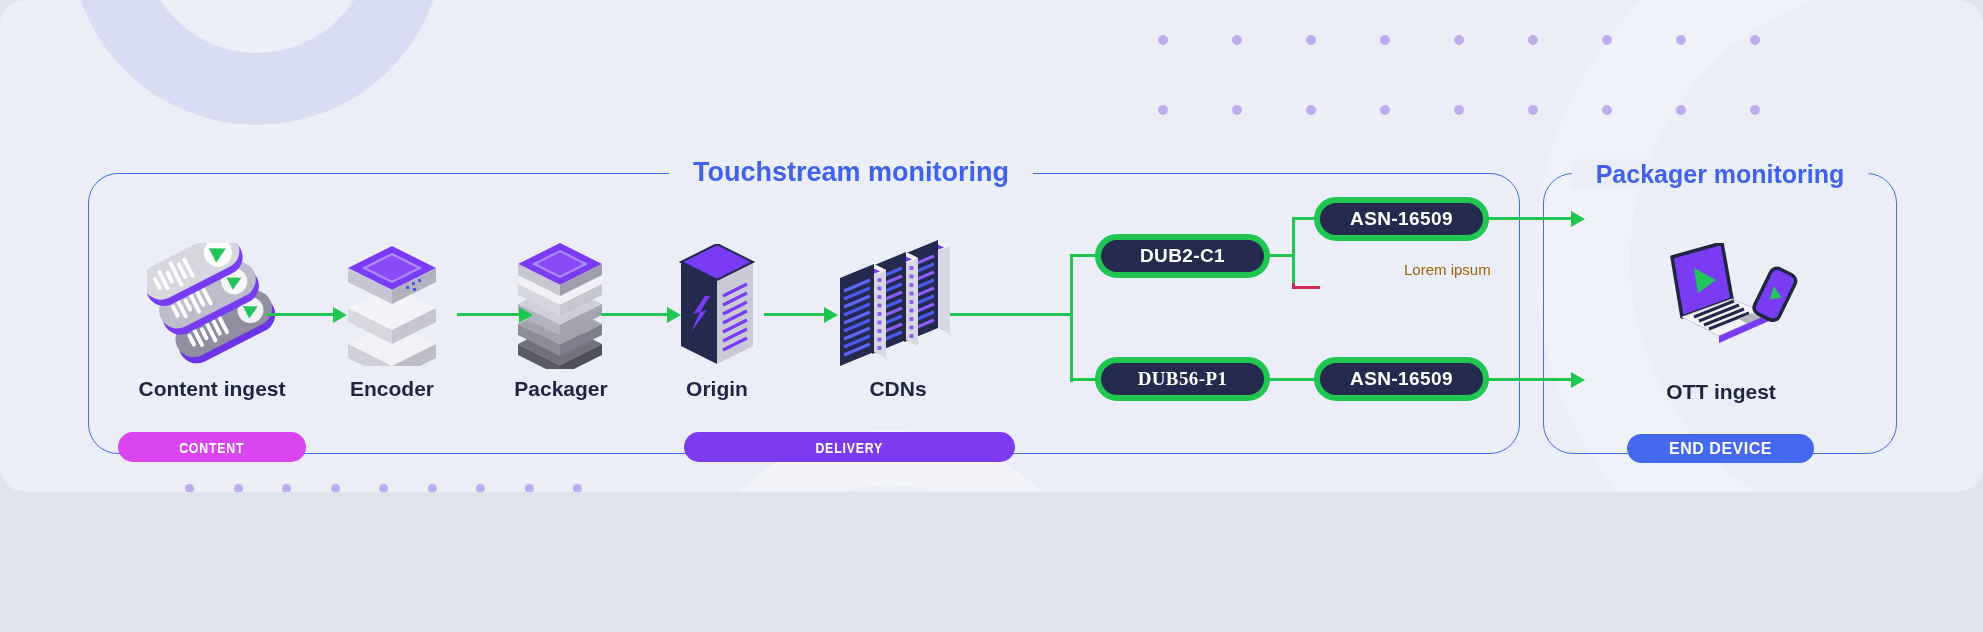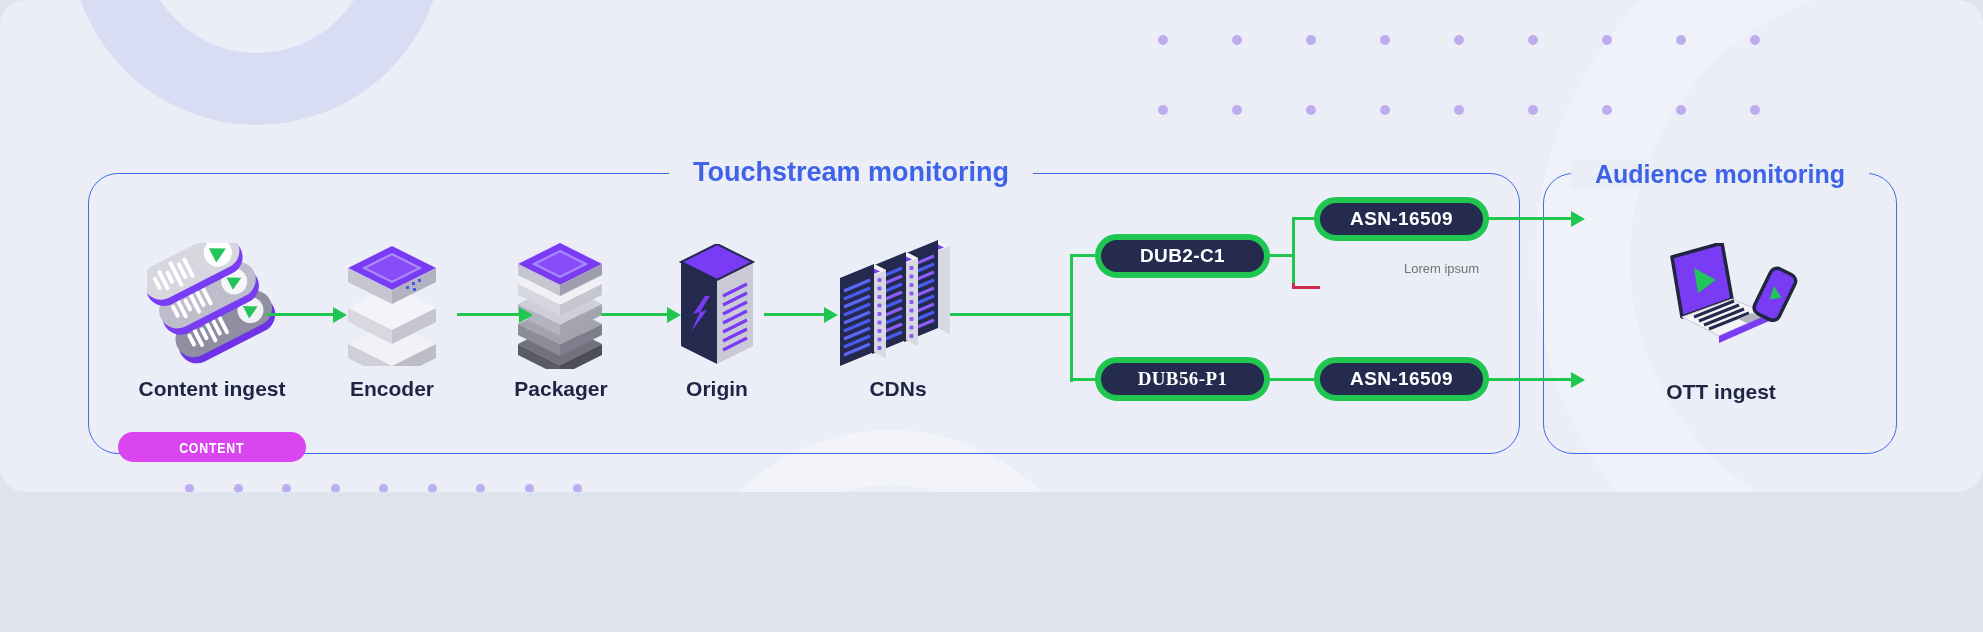--- a/index.html
+++ b/index.html
@@ -29,21 +29,21 @@
   .h{height:3px;} .v{width:3px;}
   .h.red,.v.red{background:#CE2950;}
   .ah{position:absolute;z-index:2;width:0;height:0;border-top:8px solid transparent;
       border-bottom:8px solid transparent;border-left:14px solid #1FC750;}
   
   .pill{position:absolute;z-index:3;width:175px;height:44px;box-sizing:border-box;
         border:6px solid #1FC750;border-radius:22px;background:#242B4F;display:flex;
         align-items:center;justify-content:center;color:#fff;font-weight:bold;
         font-size:19px;letter-spacing:.4px;}
   .pill.alert{border-color:#CE2950;}
-  .annotation{position:absolute;z-index:6;font-size:13px;color:#737373;white-space:nowrap;}
+  .annotation{position:absolute;z-index:6;font-size:15px;color:#a16207;white-space:nowrap;}
   
   .bar{position:absolute;height:30px;border-radius:15px;display:flex;align-items:center;
        justify-content:center;color:#fff;font-weight:bold;font-size:15px;letter-spacing:1px;}
   .bar span{display:inline-block;transform:scaleX(.82);}
   .bar.prep{left:290px;top:432px;width:408px;background:#A9A7B8;z-index:3;}
   .bar.deliv{left:684px;top:432px;width:331px;background:#7C3BF0;z-index:4;}
   .bar.content{left:118px;top:432px;width:188px;background:#d946ef;z-index:5;}
   .bar.end{left:1627px;top:434px;width:187px;height:29px;background:#4468EE;z-index:4;font-size:16px;letter-spacing:.5px;}
   .bar.end span{transform:none;}
   .ott-label{position:absolute;z-index:2;transform:translateX(-50%);font-weight:bold;
@@ -103,21 +103,21 @@
       <i style="left: 194px; top: 85px; width: 9px; height: 9px;"></i>
       <i style="left: 242.5px; top: 85px; width: 9px; height: 9px;"></i>
       <i style="left: 291px; top: 85px; width: 9px; height: 9px;"></i>
       <i style="left: 339.5px; top: 85px; width: 9px; height: 9px;"></i>
       <i style="left: 388px; top: 85px; width: 9px; height: 9px;"></i>
     </div>
 
   <div class="mbox left"></div>
   <div class="mbox right"></div>
   <div class="mtitle left">Touchstream monitoring</div>
-  <div class="mtitle right">Audience monitoring</div>
+  <div class="mtitle right">Packager monitoring</div>
 
   <div class="stage-icon" style="left:147px;top:243px;">
     <svg width="130" height="124" viewBox="0 0 130 124">
       <g transform="rotate(-27 65 62)">
         <g transform="translate(3,66)">
           <rect x="12" y="7" width="104" height="36" rx="18" fill="#6D33E8"></rect>
           <rect x="12" y="0" width="104" height="36" rx="18" fill="#8F8FA1"></rect>
           <circle cx="94" cy="18" r="13" fill="#F2F2F6"></circle>
           <path d="M89 11 L102 18 L89 25 Z" fill="#21C55A"></path>
           <g fill="#fff">
@@ -364,17 +364,23 @@
       <polygon points="96,76 110,70 121,75 107,81" fill="#B4B4C0"></polygon>
       <polygon points="77,93 127,71 127,78 77,100" fill="#7A3BF5"></polygon>
       <g transform="rotate(26 132 52)">
         <rect x="119" y="26" width="27" height="50" rx="7" fill="#7A3BF5" stroke="#20263F" stroke-width="3.5"></rect>
         <polygon points="128,44 140,51 130,58" fill="#21C55A"></polygon>
       </g>
     </svg>
   </div>
   <div class="ott-label">OTT ingest</div>
 
+  <div class="bar deliv">
+      <span>DELIVERY</span>
+    </div>
   <div class="bar content">
       <span>CONTENT</span>
     </div>
+  <div class="bar end">
+      <span>END DEVICE</span>
+    </div>
 
 </div>
 
 </body></html>

